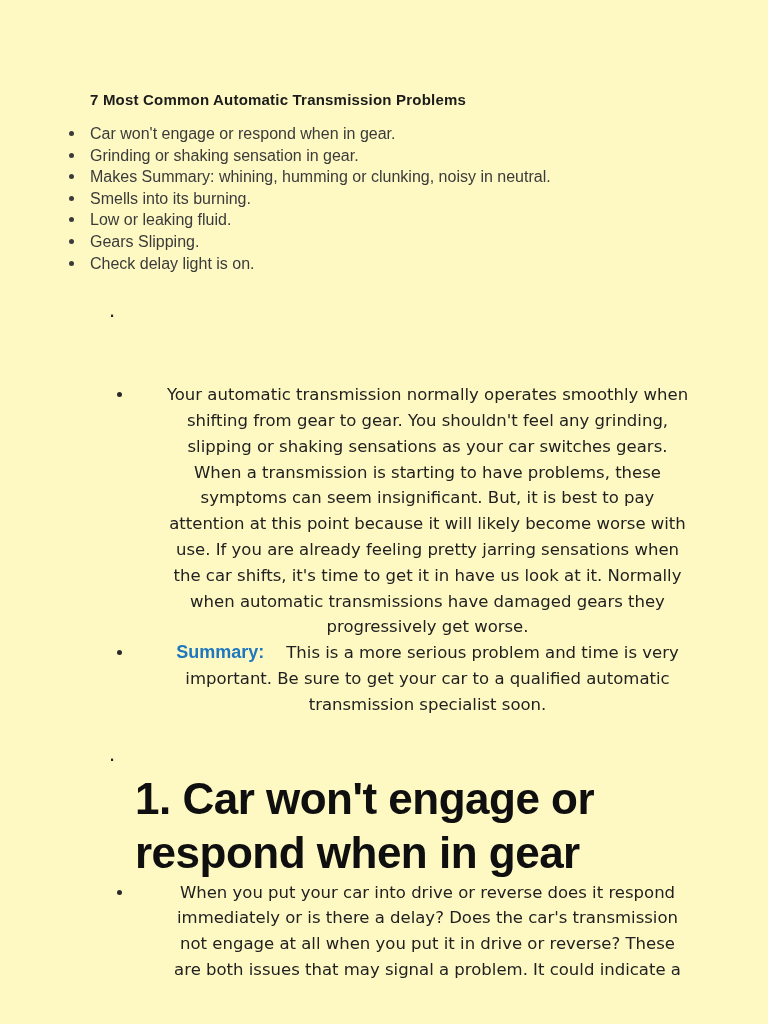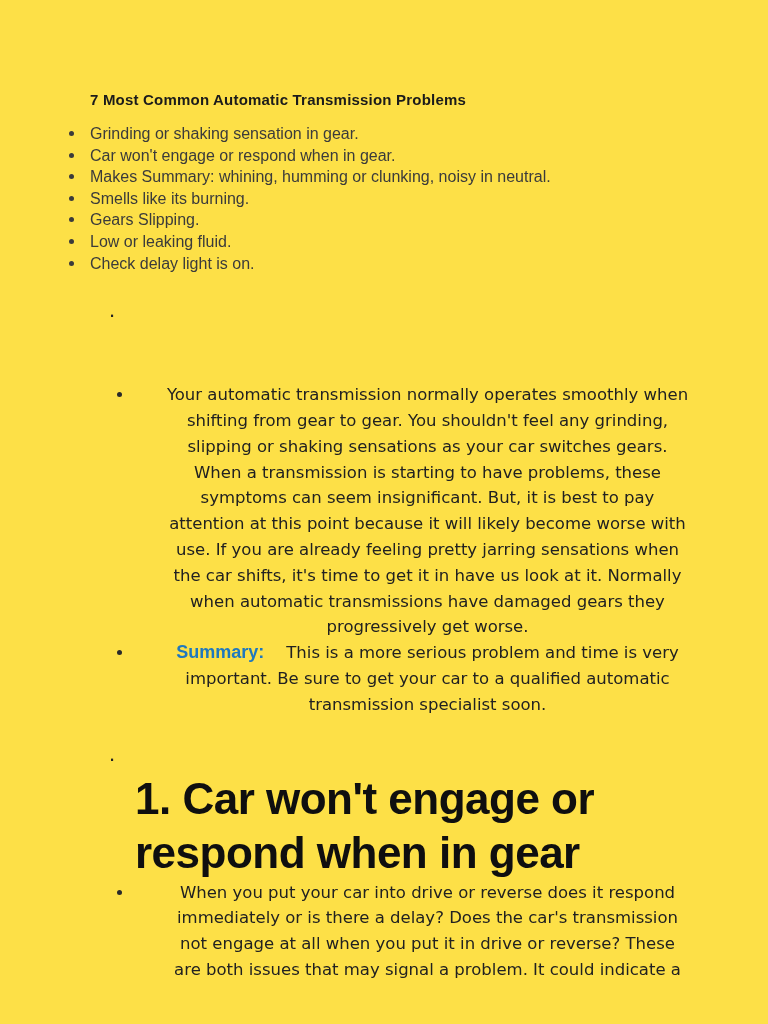--- a/index.html
+++ b/index.html
@@ -1,21 +1,21 @@
 <!DOCTYPE html>
 <html><head>
 <meta charset="utf-8">
 <style>
   html,body{margin:0;padding:0;}
   body{
     width:768px;height:1024px;background:#ffffff;
     font-family:"Liberation Sans",sans-serif;
     -webkit-font-smoothing:antialiased;
   }
-  .doc{position:relative;width:768px;height:1024px;overflow:hidden;background:#fde047;}
+  .doc{position:relative;width:768px;height:1024px;overflow:hidden;background:#fef9c3;}
 
   .title{
     margin:92px 0 0 90px;
     font-size:15px;line-height:16px;font-weight:700;
     color:#1b1b1b;letter-spacing:.2px;
   }
 
   ul{list-style:none;margin:0;padding:0;}
 
   
@@ -60,26 +60,26 @@
   }
 </style>
 </head>
 <body>
 
 <div class="doc">
 
   <h1 class="title">7 Most Common Automatic Transmission Problems</h1>
 
   <ul class="symptoms">
+    <li><span class="bullet"></span><span>Car won't engage or respond when in gear.</span></li>
     <li><span class="bullet"></span><span>Grinding or shaking sensation in gear.</span></li>
-    <li><span class="bullet"></span><span>Car won't engage or respond when in gear.</span></li>
     <li><span class="bullet"></span><span>Makes Summary: whining, humming or clunking, noisy in neutral.</span></li>
-    <li><span class="bullet"></span><span>Smells like its burning.</span></li>
+    <li><span class="bullet"></span><span>Smells into its burning.</span></li>
+    <li><span class="bullet"></span><span>Low or leaking fluid.</span></li>
     <li><span class="bullet"></span><span>Gears Slipping.</span></li>
-    <li><span class="bullet"></span><span>Low or leaking fluid.</span></li>
     <li><span class="bullet"></span><span>Check delay light is on.</span></li>
   </ul>
 
   <div class="heading">
     <span class="h-marker">.</span>
   </div>
 
   <ul class="body-list">
     <li>
       <span class="bullet"></span><span class="body-text">Your automatic transmission normally operates smoothly when

